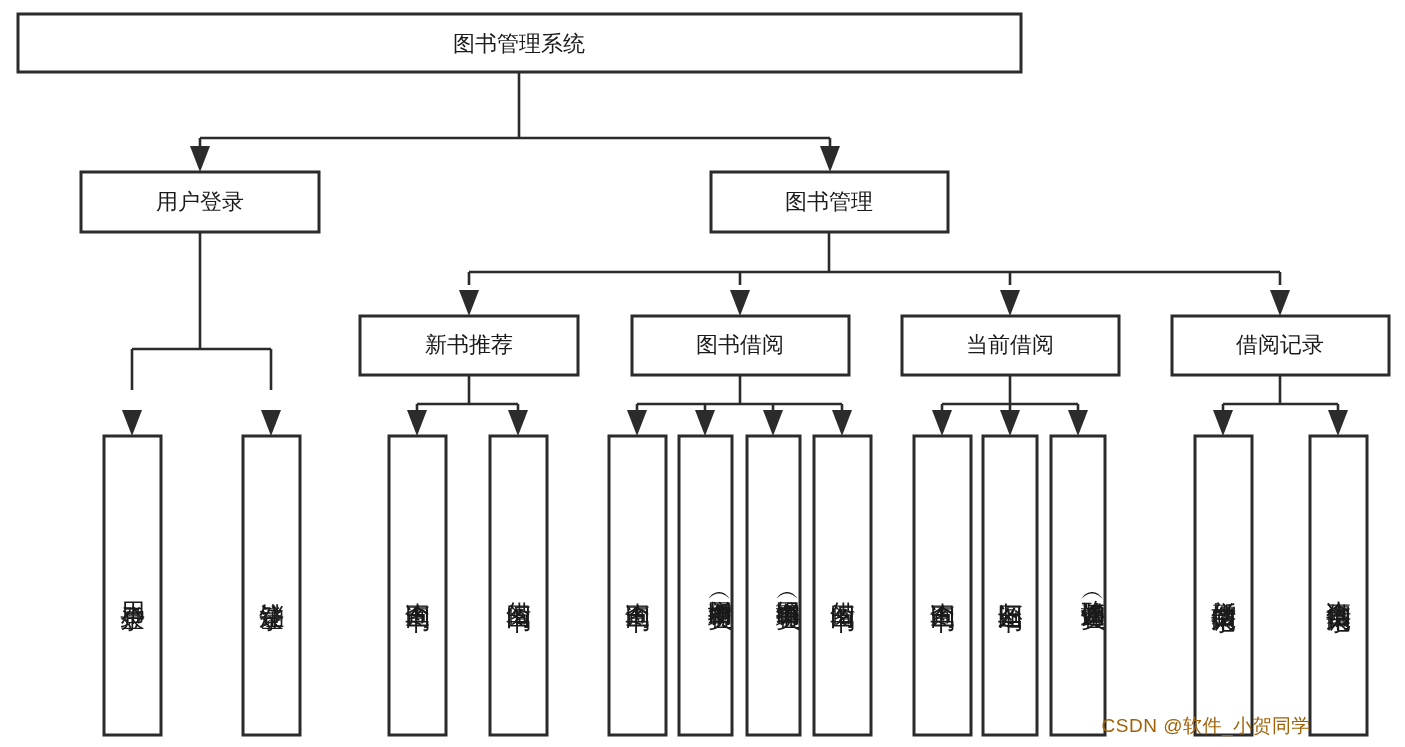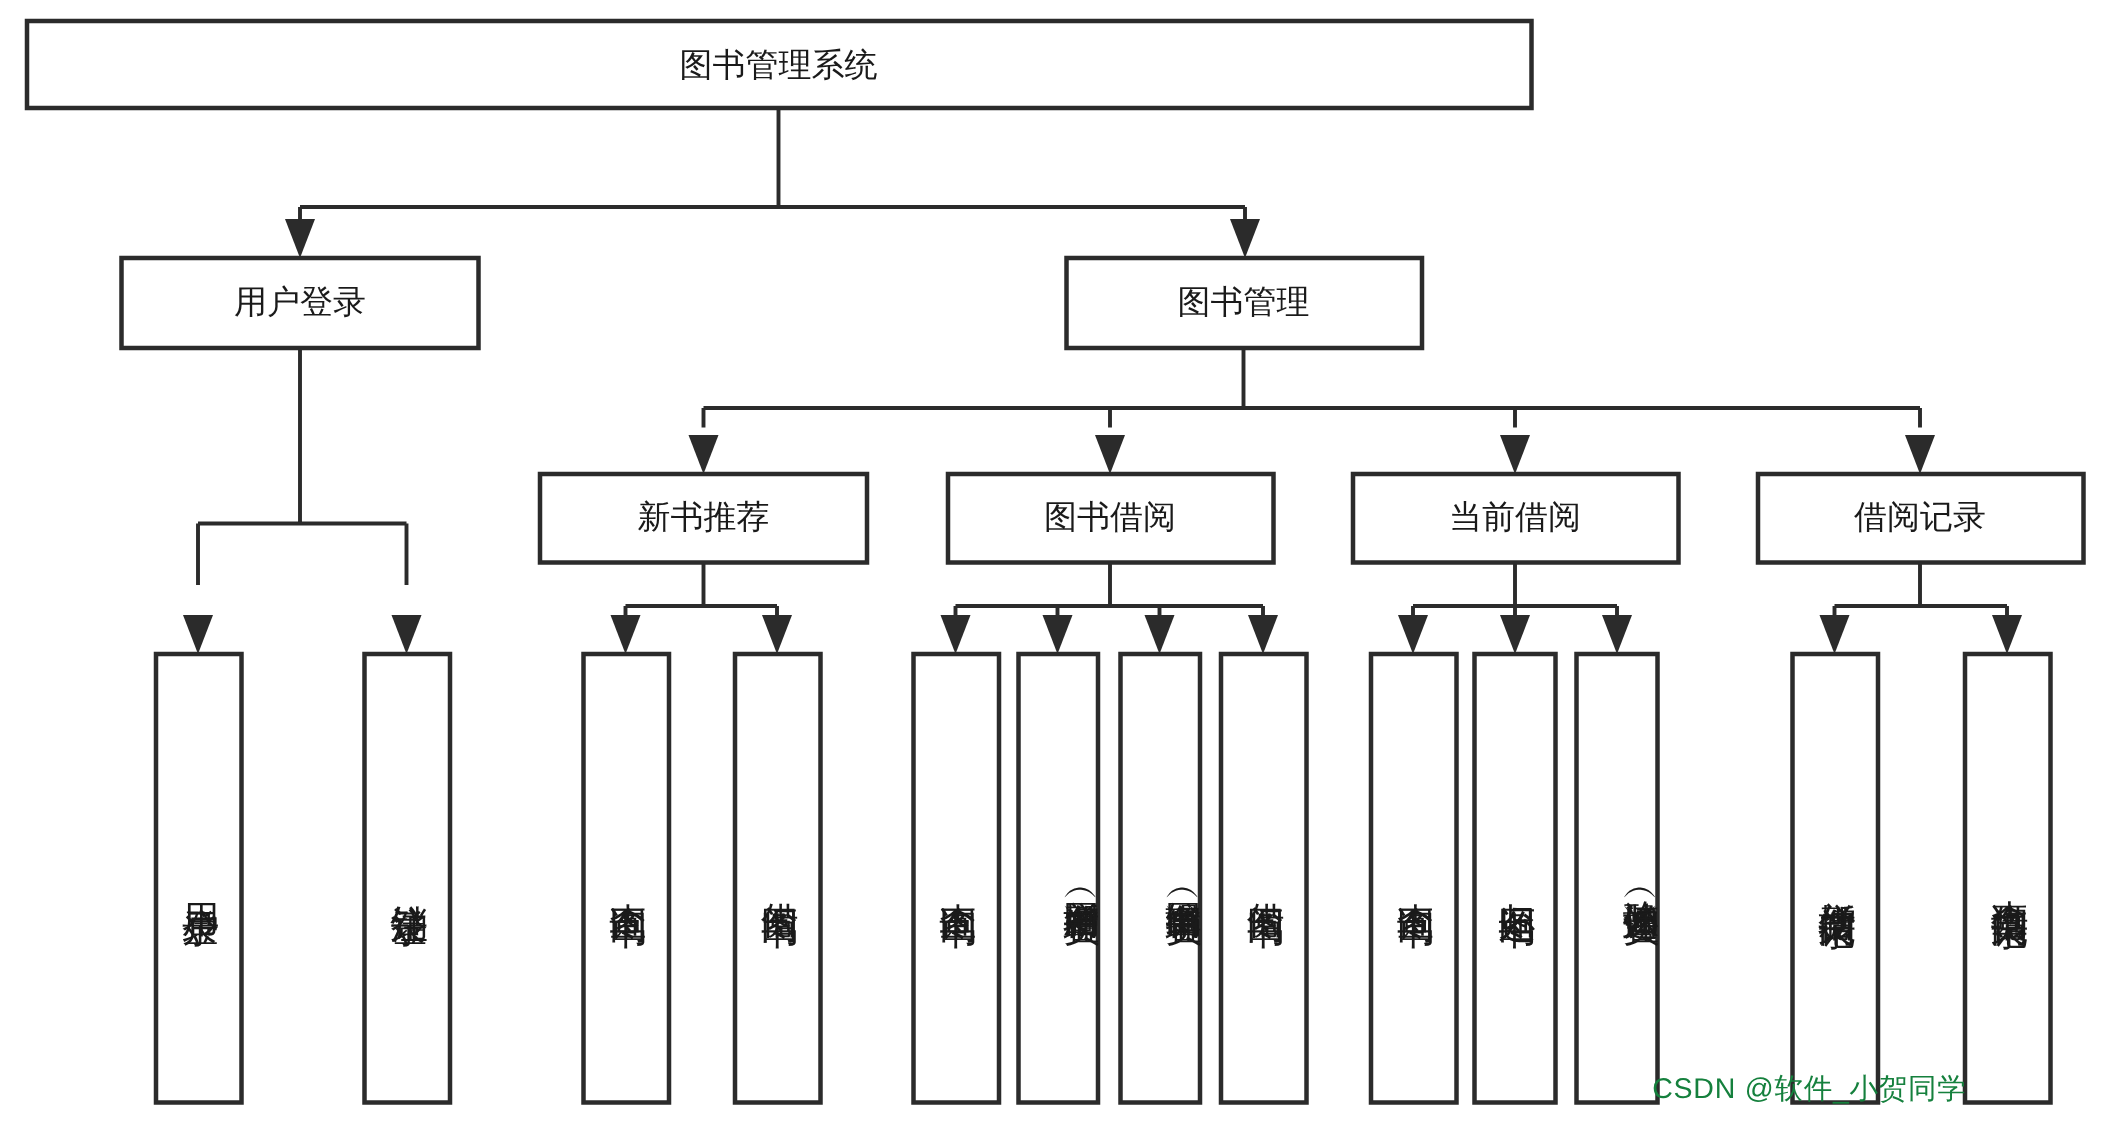--- a/index.html
+++ b/index.html
@@ -63,21 +63,21 @@
     display: flex;
     align-items: center;
     justify-content: center;
   }
   #watermark {
     position: absolute;
     right: 8px;
     bottom: 8px;
     font-family: "Liberation Sans", "DejaVu Sans", sans-serif;
     font-size: 19px;
-    color: #15803d;
+    color: #a16207;
     letter-spacing: 0.5px;
     white-space: nowrap;
   }
 </style>
 </head>
 <body>
 
 <div id="diagram-root">
 
   <svg id="flow" viewBox="0 0 1405 747">

